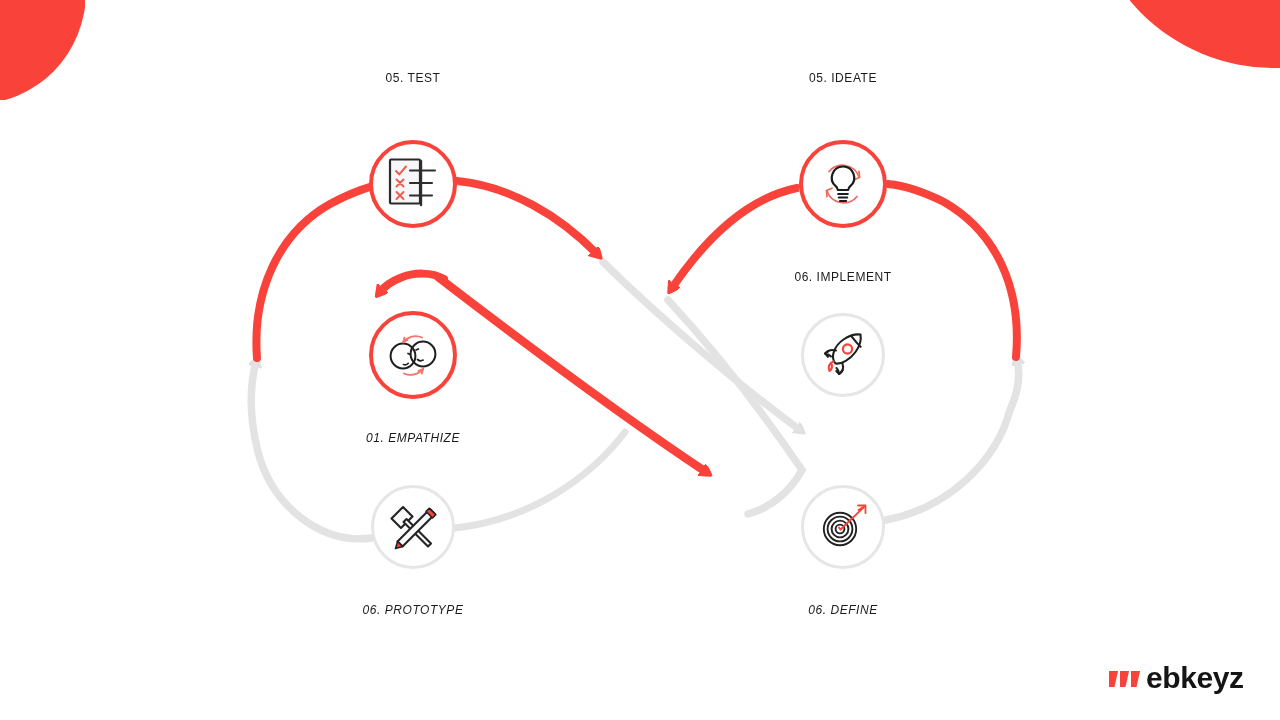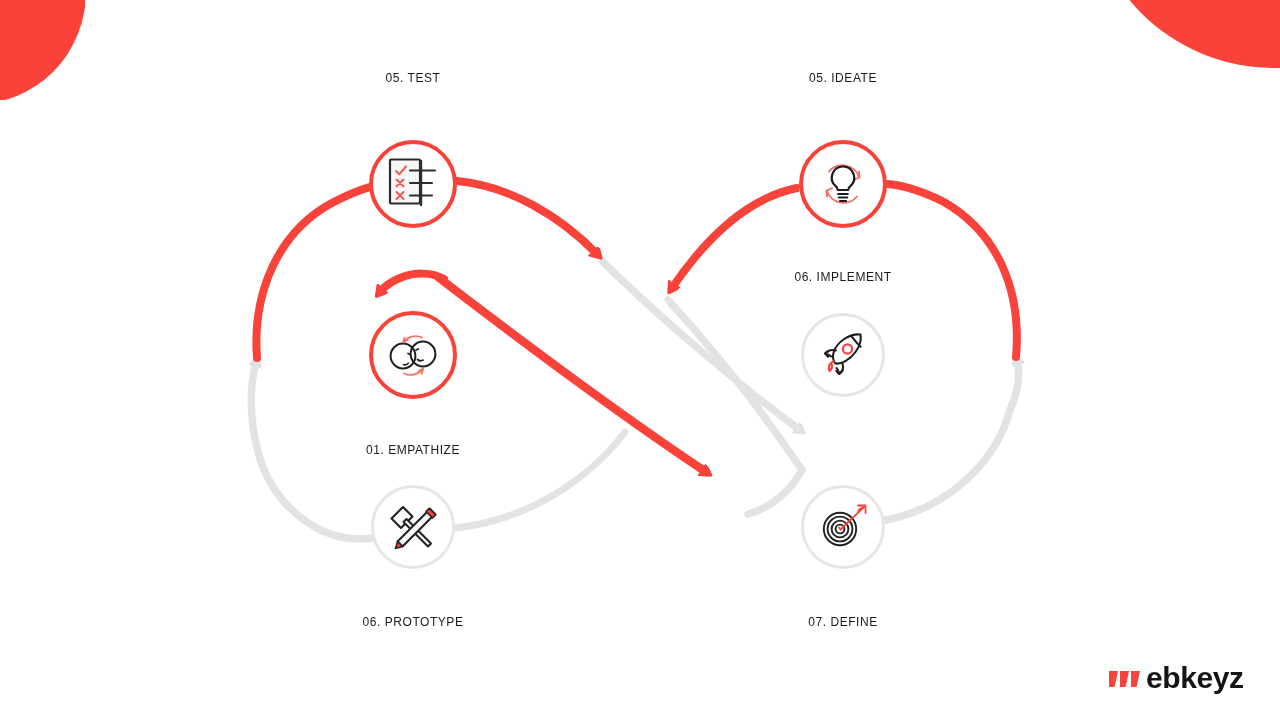--- a/index.html
+++ b/index.html
@@ -47,21 +47,21 @@
   .node .label {
     position:absolute;
     width:300px; left:-150px;
     text-align:center;
     font-size:12px;
     letter-spacing:0.55px;
     color:#1b1b1b;
     white-space:nowrap;
   }
   .node.lbl-top .label  { top:-113px; }
-  .node.lbl-bot .label  { top:88px; }
+  .node.lbl-bot .label  { top:76px;font-style:italic; }
   .node.lbl-far .label  { top:-113px;margin-top:28px; }
 
   
   .corner { position:absolute; overflow:hidden; }
   #corner-tl { left:0; top:0; width:85px; height:100px; }
   #corner-tl .sh {
     position:absolute; left:-62px; top:-104px;
     width:148px; height:208px;
     background:#F9433A;
     border-radius:0 0 110px 0 / 0 0 112px 0;
@@ -236,21 +236,21 @@
         <g fill="#FAFAFA" stroke="#232323" stroke-width="2.1" stroke-linejoin="round">
           <path d="M45 9 L50 14 L17.5 46.5 L12.5 41.5 Z"></path>
         </g>
         <path d="M44.2 8.2 L50.8 14.8 L47.5 18 L41 11.5 Z" fill="#F9423A" stroke="#232323" stroke-width="1.6" stroke-linejoin="round"></path>
         <path d="M12.6 41.4 L17.6 46.4 L10.5 48.5 Z" fill="#F9423A" stroke="#232323" stroke-width="1.6" stroke-linejoin="round"></path>
       </svg>
     </div>
   </div>
 
   <div class="node idle lbl-bot" style="left:843px; top:527px;">
-    <div class="label">07. DEFINE</div>
+    <div class="label">06. DEFINE</div>
     <div class="ring">
       <svg width="58" height="58" viewBox="0 0 58 58">
         <g fill="none" stroke="#222222">
           <circle cx="26" cy="31" r="16.2" stroke-width="1.9"></circle>
           <circle cx="26" cy="31" r="12.4" stroke-width="1.9"></circle>
           <circle cx="26" cy="31" r="8.4" stroke-width="1.9"></circle>
           <circle cx="26" cy="31" r="4.4" stroke-width="1.9"></circle>
         </g>
 
         <g fill="none" stroke="#F9423A" stroke-width="1.8" stroke-linecap="round" stroke-linejoin="round">

